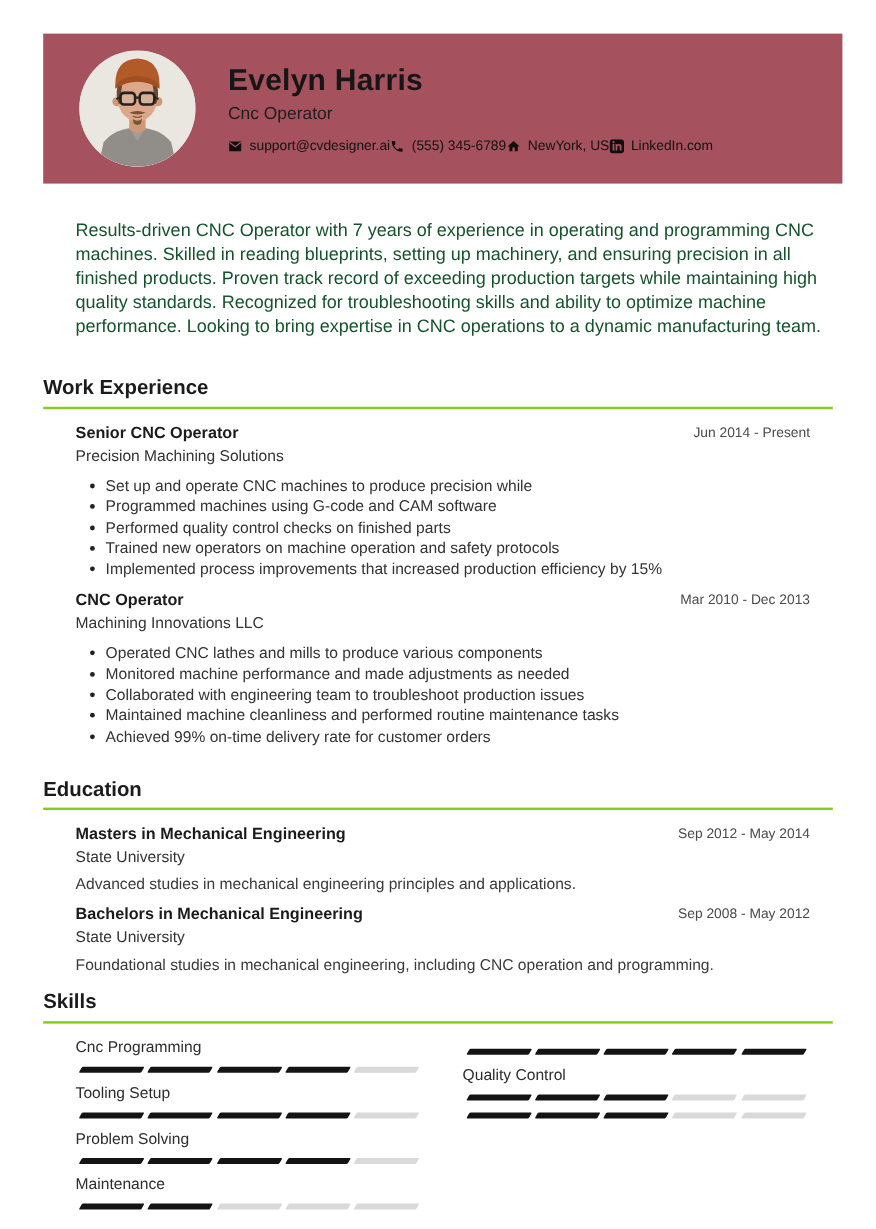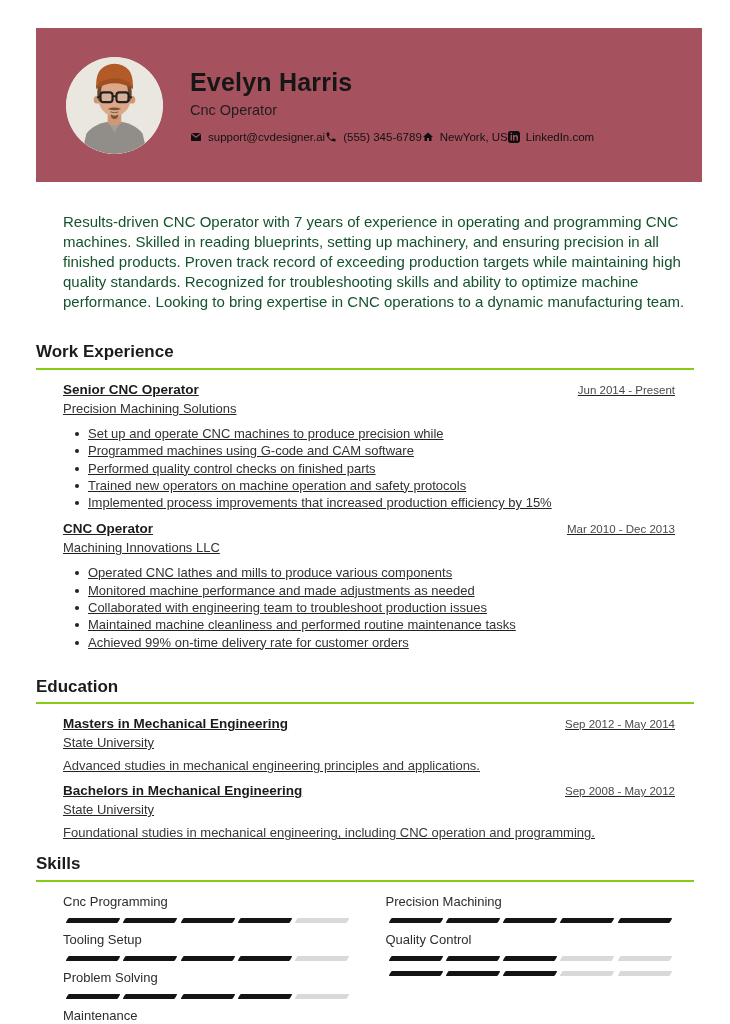--- a/index.html
+++ b/index.html
@@ -8,21 +8,21 @@
     background:#ffffff;
     overflow:hidden;
     font-family:"Liberation Sans", sans-serif;
     color:#222;
   }
   .page { position:relative; width:730px; height:1024px; background:#fff; }
 
   
   .header {
     margin:28px 28px 0 36px;
-    height:154px;
+    height:125px;
     background:#a5525e;
     display:flex;
     align-items:center;
   }
   .avatar {
     width:97px; height:97px;
     border-radius:50%;
     margin-left:30px;
     flex:0 0 auto;
     overflow:hidden;
@@ -52,21 +52,21 @@
     font-weight:bold;
     color:#1b1b1b;
     line-height:1.15;
     padding-bottom:6px;
     border-bottom:2px solid #84cc16;
   }
   .work-section { margin-top:30px; }
   .edu-section { margin-top:26px; }
   .skills-section { margin-top:14px; }
 
-  .entry { margin:12px 19px 0 27px;text-decoration:underline; }
+  .entry { margin:12px 19px 0 27px; }
   .entry + .entry { margin-top:10px; }
   .entry-head { display:flex; justify-content:space-between; align-items:flex-start; }
   .entry-title { font-size:13.5px; font-weight:bold; color:#1b1b1b; }
   .entry-sub { font-size:13px; color:#333; margin-top:4px; }
   .entry-dates { font-size:11.5px; color:#4a4a4a; white-space:nowrap; padding-top:2px; }
 
   .bullets { margin-top:9px; padding-left:25px; list-style:none; }
   .bullets li {
     position:relative;
     font-size:13px;
@@ -287,21 +287,20 @@
               <span class="seg filled"></span>
               <span class="seg filled"></span>
               <span class="seg"></span>
               <span class="seg"></span>
               <span class="seg"></span>
             </div>
         </div>
       </div>
       <div>
         <div class="skill">
-          <div class="skill-name">Precision Machining</div>
           <div class="skill-bar">
               <span class="seg filled"></span>
               <span class="seg filled"></span>
               <span class="seg filled"></span>
               <span class="seg filled"></span>
               <span class="seg filled"></span>
             </div>
         </div>
         <div class="skill">
           <div class="skill-name">Quality Control</div>

